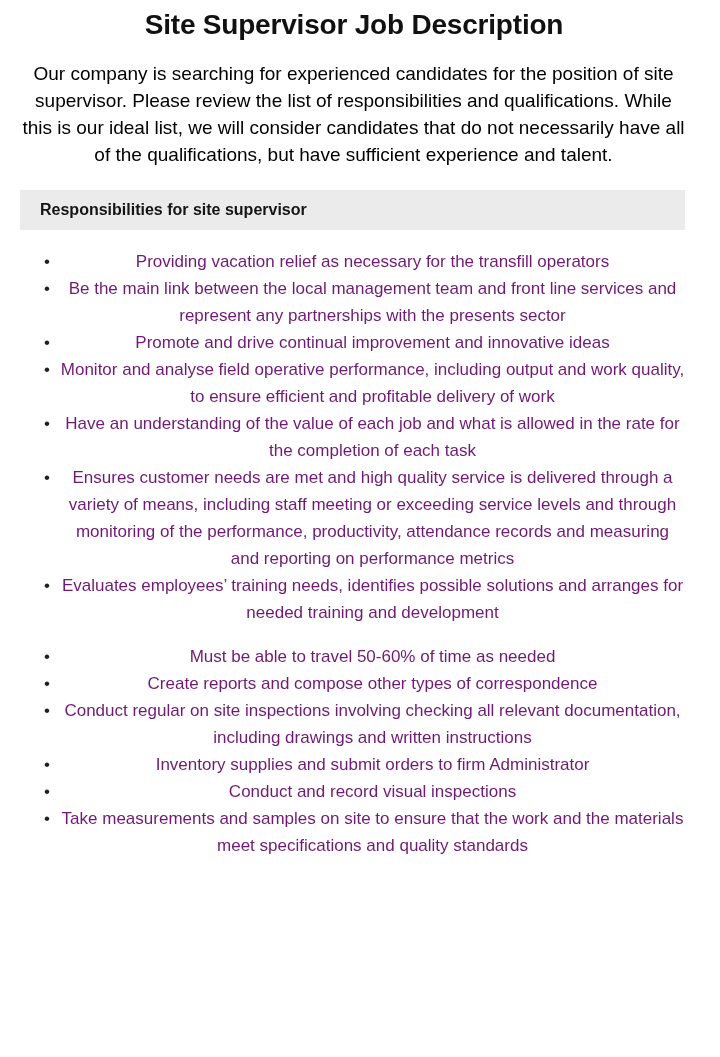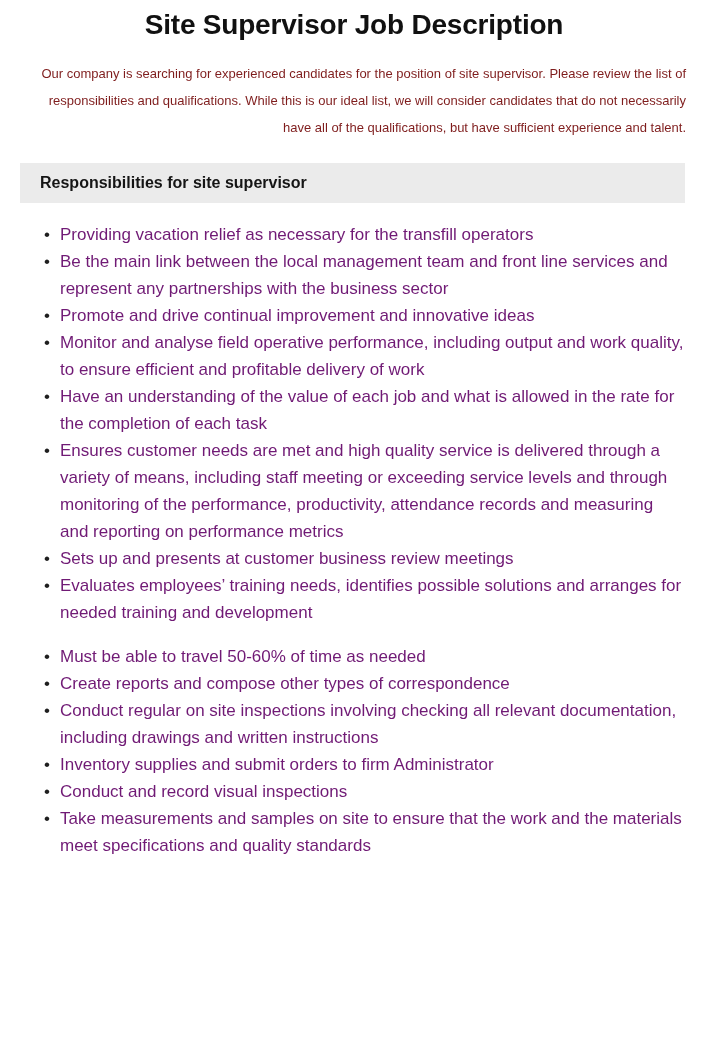--- a/index.html
+++ b/index.html
@@ -27,28 +27,29 @@
     text-align: center;
     font-size: 28px;
     font-weight: bold;
     line-height: 38px;
     letter-spacing: -0.2px;
     color: #111111;
   }
   .intro {
     margin: 0;
     padding: 16px 22px 0 21px;
-    font-size: 13px;
+    font-size: 19px;
     line-height: 27px;
-    color: #7f1d1d;
-    text-align: right;
+    color: #000000;
+    text-align: center;
   }
   .section {
     margin: 0;
     padding: 0;
+    text-align: center;
   }
   .section-band {
     margin: 22px 23px 0 20px;
     height: 40px;
     background: #ebebeb;
     display: flex;
     align-items: center;
     padding: 0 0 0 20px;
   }
   .section-band-title {
@@ -94,26 +95,25 @@
   <h1 class="doc-title">Site Supervisor Job Description</h1>
 
   <p class="intro">Our company is searching for experienced candidates for the position of site supervisor. Please review the list of responsibilities and qualifications. While this is our ideal list, we will consider candidates that do not necessarily have all of the qualifications, but have sufficient experience and talent.</p>
 
   <section class="section section-responsibilities">
     <div class="section-band">
       <span class="section-band-title">Responsibilities for site supervisor</span>
     </div>
     <ul class="items">
       <li>Providing vacation relief as necessary for the transfill operators</li>
-      <li>Be the main link between the local management team and front line services and represent any partnerships with the business sector</li>
+      <li>Be the main link between the local management team and front line services and represent any partnerships with the presents sector</li>
       <li>Promote and drive continual improvement and innovative ideas</li>
       <li>Monitor and analyse field operative performance, including output and work quality, to ensure efficient and profitable delivery of work</li>
       <li>Have an understanding of the value of each job and what is allowed in the rate for the completion of each task</li>
       <li>Ensures customer needs are met and high quality service is delivered through a variety of means, including staff meeting or exceeding service levels and through monitoring of the performance, productivity, attendance records and measuring and reporting on performance metrics</li>
-      <li>Sets up and presents at customer business review meetings</li>
       <li>Evaluates employees’ training needs, identifies possible solutions and arranges for needed training and development</li>
     </ul>
   </section>
 
   <section class="section section-qualifications">
     <ul class="items">
       <li>Must be able to travel 50-60% of time as needed</li>
       <li>Create reports and compose other types of correspondence</li>
       <li>Conduct regular on site inspections involving checking all relevant documentation, including drawings and written instructions</li>
       <li>Inventory supplies and submit orders to firm Administrator</li>

